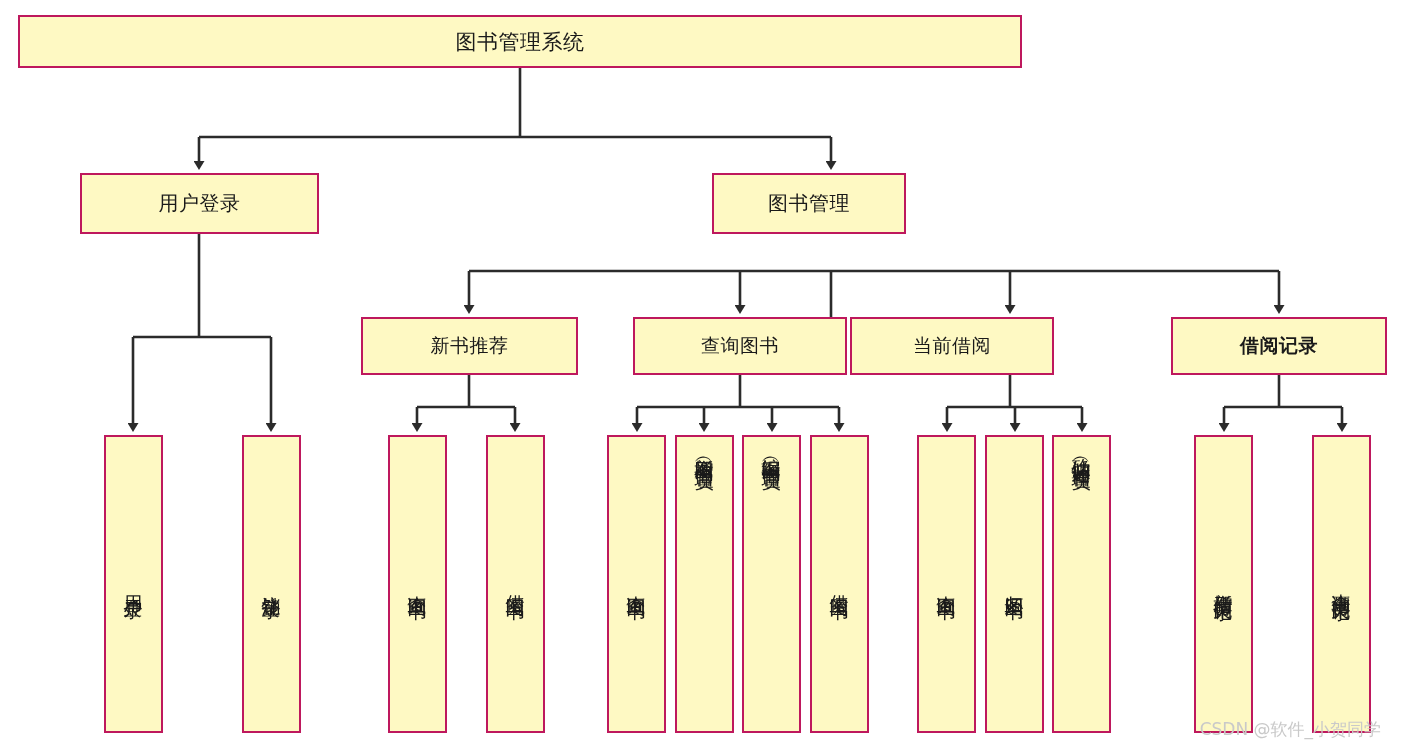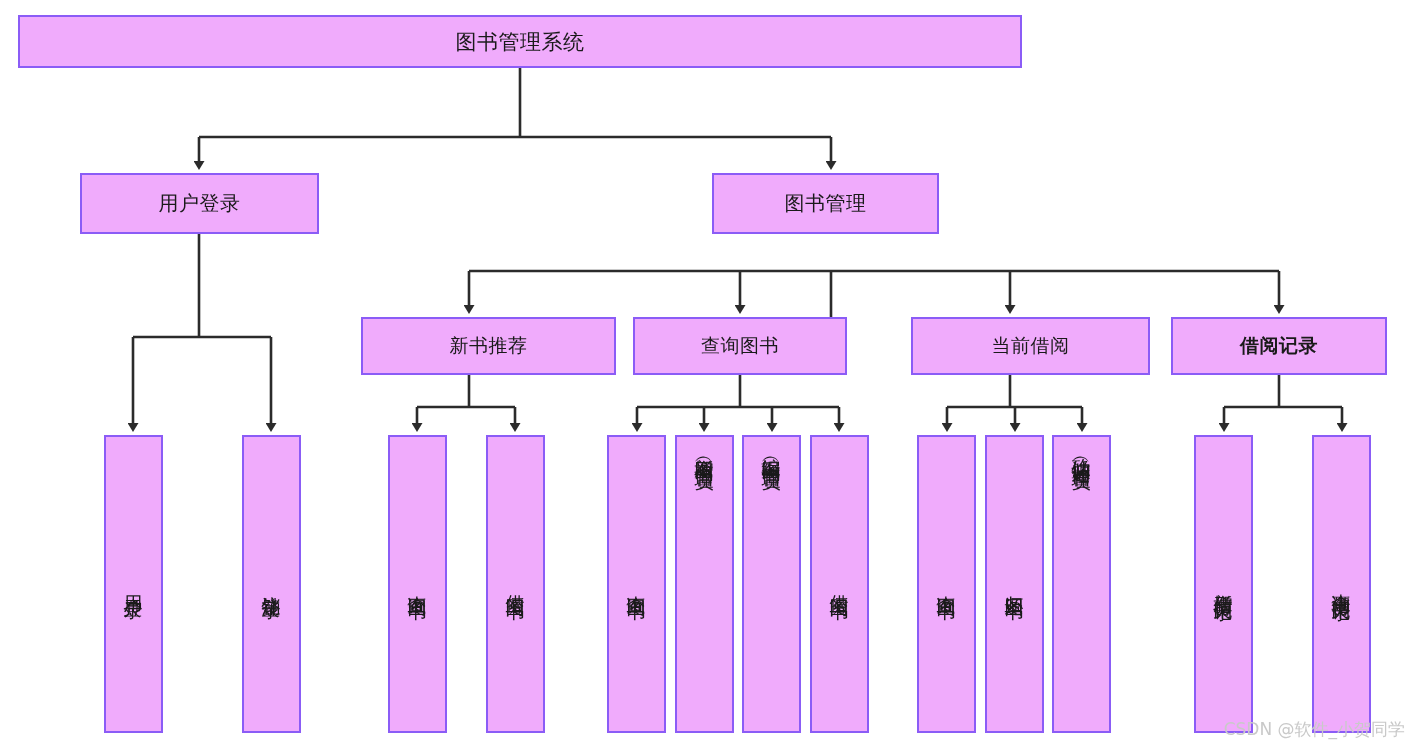--- a/index.html
+++ b/index.html
@@ -13,22 +13,22 @@
   #canvas {
     position: relative;
     width: 1405px;
     height: 747px;
     background: #ffffff;
     overflow: hidden;
   }
   .node {
     position: absolute;
     box-sizing: border-box;
-    background: #f0abfc;
-    border: 2px solid #8b5cf6;
+    background: #fef9c3;
+    border: 2px solid #be185d;
     display: flex;
     align-items: center;
     justify-content: center;
     color: #1a1a1a;
   }
   .node .label {
     display: block;
     text-align: center;
     letter-spacing: 0.5px;
   }
@@ -62,21 +62,21 @@
   svg#wires {
     position: absolute;
     left: 0;
     top: 0;
     width: 1405px;
     height: 747px;
     pointer-events: none;
   }
   .watermark {
     position: absolute;
-    right: 0;
+    right: 24px;
     bottom: 6px;
     font-size: 17px;
     color: #c9c9c9;
     white-space: nowrap;
     font-family: "DejaVu Sans", "Liberation Sans", sans-serif;
   }
 </style>
 </head>
 <body>
 
@@ -132,31 +132,31 @@
     </g>
   </svg>
 
   <div class="node node-root" style="left:18px; top:15px; width:1004px; height:53px;">
     <span class="label">图书管理系统</span>
   </div>
 
   <div class="node node-l1" style="left:80px; top:173px; width:239px; height:61px;">
     <span class="label">用户登录</span>
   </div>
-  <div class="node node-l1" style="left:712px; top:173px; width:227px; height:61px;">
+  <div class="node node-l1" style="left:712px; top:173px; width:194px; height:61px;">
     <span class="label">图书管理</span>
   </div>
 
-  <div class="node node-l2" style="left:361px; top:317px; width:255px; height:58px;">
+  <div class="node node-l2" style="left:361px; top:317px; width:217px; height:58px;">
     <span class="label">新书推荐</span>
   </div>
   <div class="node node-l2" style="left:633px; top:317px; width:214px; height:58px;">
     <span class="label">查询图书</span>
   </div>
-  <div class="node node-l2" style="left:911px; top:317px; width:239px; height:58px;">
+  <div class="node node-l2" style="left:850px; top:317px; width:204px; height:58px;">
     <span class="label">当前借阅</span>
   </div>
   <div class="node node-l2" style="left:1171px; top:317px; width:216px; height:58px;font-weight:bold;">
     <span class="label">借阅记录</span>
   </div>
 
   <div class="node node-leaf centered" style="left:104px; top:435px; width:59px; height:298px;">
     <span class="label">用户登录</span>
   </div>
   <div class="node node-leaf centered" style="left:242px; top:435px; width:59px; height:298px;">

